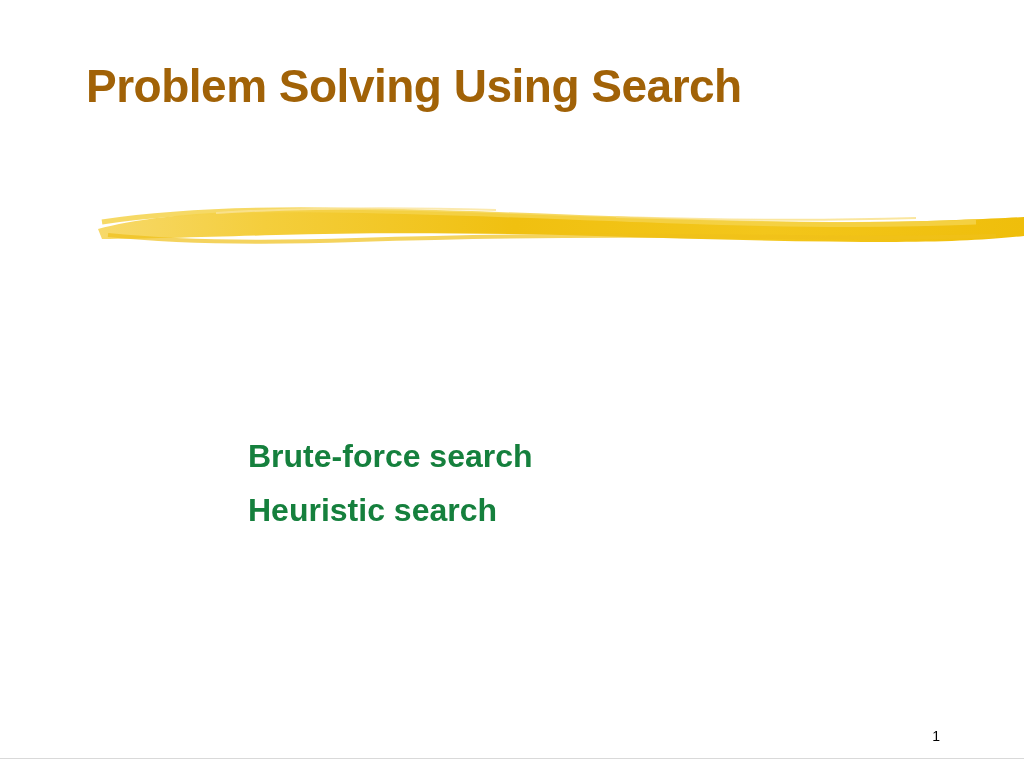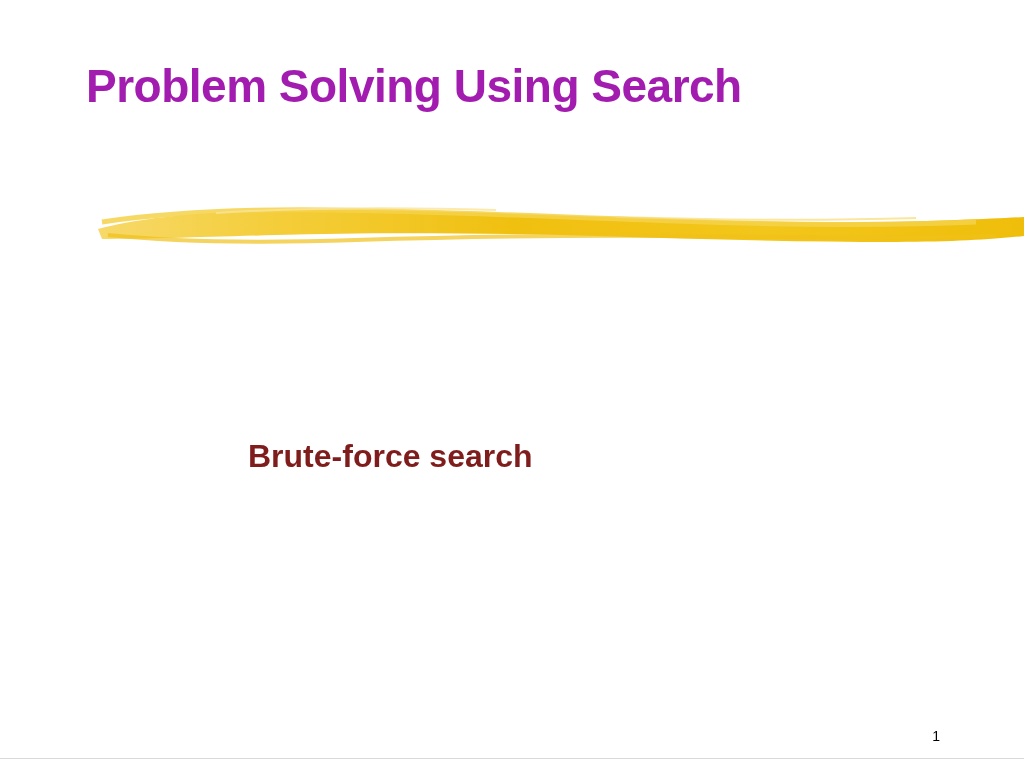--- a/index.html
+++ b/index.html
@@ -20,21 +20,21 @@
     background: #ffffff;
   }
   .slide-title {
     position: absolute;
     left: 86px;
     top: 56px;
     width: 840px;
     font-size: 46px;
     font-weight: bold;
     line-height: 1.32;
-    color: #a21caf;
+    color: #a16207;
     letter-spacing: -0.5px;
   }
   .divider-wrap {
     position: absolute;
     left: 96px;
     top: 198px;
     width: 930px;
     height: 56px;
     overflow: hidden;
   }
@@ -43,21 +43,21 @@
   }
   .bullets {
     position: absolute;
     left: 248px;
     top: 440px;
     width: 700px;
   }
   .bullet-item {
     font-size: 32px;
     font-weight: bold;
-    color: #7f1d1d;
+    color: #15803d;
     line-height: 1.0;
     margin-bottom: 22px;
     white-space: nowrap;
   }
   .page-number {
     position: absolute;
     right: 84px;
     bottom: 24px;
     font-size: 14px;
     color: #000000;
@@ -92,19 +92,20 @@
       <path d="M2,31 C40,20 110,13 190,12 C300,11 420,16 540,20 C650,24 760,26 860,22 C890,21 910,20 928,19 L928,38 C900,41 860,44 800,44 C700,44 600,41 500,38 C390,35 280,34 180,37 C110,39 50,41 6,41 Z" fill="url(#strokeGrad)"></path>
       <path d="M6,24 C60,16 140,11 230,12 C340,13 460,19 580,23 C690,27 790,28 880,24" stroke="#F5D24A" stroke-width="5" fill="none" opacity="0.85"></path>
       <path d="M12,37 C80,44 170,45 260,42 C360,39 470,37 580,38 C690,39 800,41 900,38" stroke="#EFC11A" stroke-width="4" fill="none" opacity="0.7"></path>
       <path d="M120,15 C200,10 300,9 400,12" stroke="#FAE49A" stroke-width="2" fill="none" opacity="0.8"></path>
       <path d="M520,19 C620,22 720,23 820,20" stroke="#F8DC76" stroke-width="2" fill="none" opacity="0.7"></path>
     </svg>
   </div>
 
   <div class="bullets">
     <div class="bullet-item">Brute-force search</div>
+    <div class="bullet-item">Heuristic search</div>
   </div>
 
   <div class="page-number">1</div>
 
   <div class="bottom-rule"></div>
 
 </div>
 
 </body></html>

